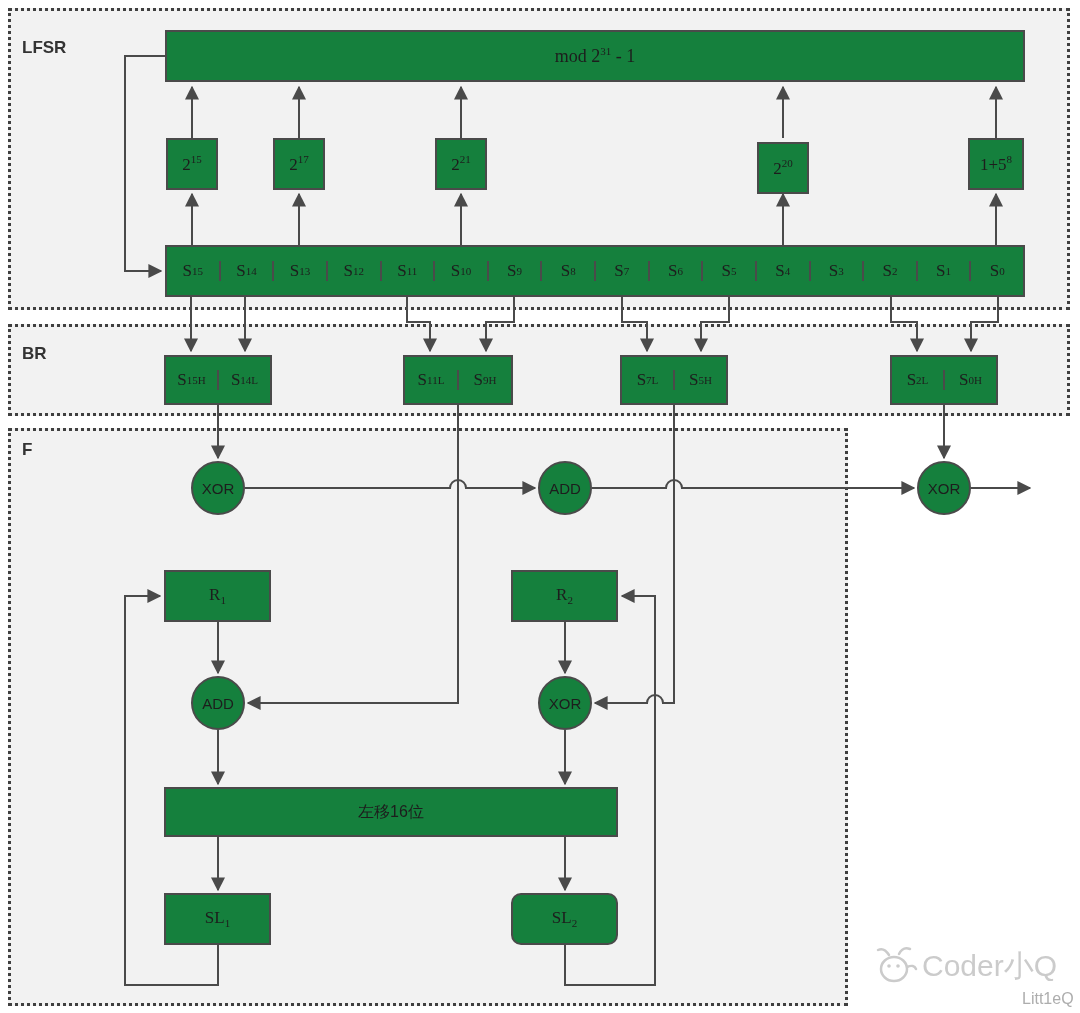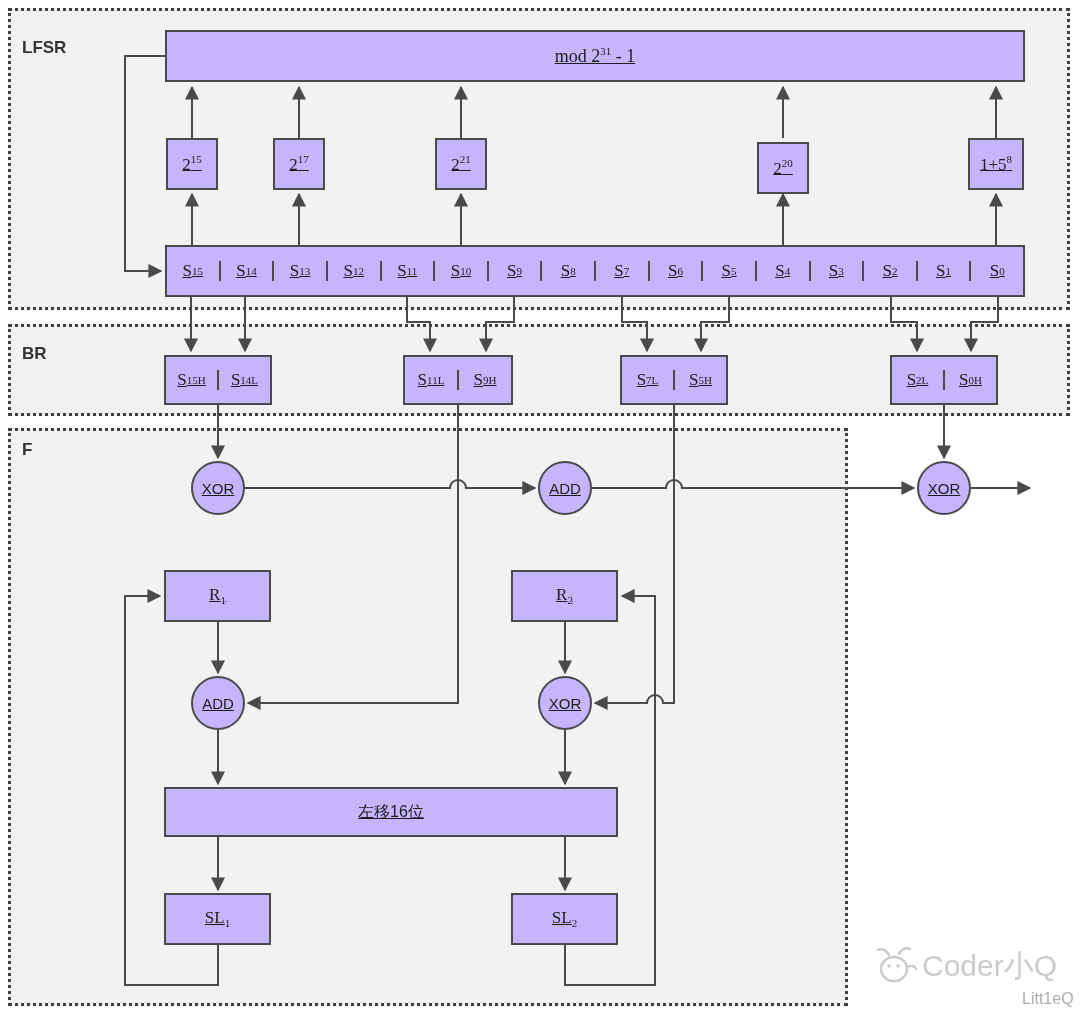--- a/index.html
+++ b/index.html
@@ -10,24 +10,24 @@
   }
   .section {
     position:absolute; border:3px dotted #3f3f3f; background:#f2f2f2;
     box-sizing:border-box; z-index:0;
   }
   .section-label {
     position:absolute; z-index:3; font-size:17px; font-weight:700; color:#333;
     font-family:"Liberation Sans", sans-serif;
   }
   .box {
-    position:absolute; border:2px solid #4a4a4a; background:#c4b5fd;
+    position:absolute; border:2px solid #4a4a4a; background:#15803d;
     display:flex; align-items:center; justify-content:center;
     font-family:"Liberation Serif", serif; font-size:17px; color:#1d1d1d;
-    box-sizing:border-box; z-index:2;text-decoration:underline;
+    box-sizing:border-box; z-index:2;
   }
   .box sub { font-size:11px; line-height:1; }
   .box sup { font-size:11px; line-height:1; }
   .row { display:flex; padding:0; }
   .row .cell {
     flex:1; border-right:2px solid #4a4a4a;
     display:flex; align-items:center; justify-content:center;
   }
   .row .cell:last-child { border-right:none; }
   .circle {
@@ -259,21 +259,21 @@
       <span>XOR</span>
     </div>
 
   <div class="box" style="left:164px; top:787px; width:454px; height:50px; font-family:'Liberation Sans',sans-serif; font-size:16px;">
     <span>左移16位</span>
     </div>
 
   <div class="box" style="left:164px; top:893px; width:107px; height:52px;">
     <span><span>SL</span><sub>1</sub></span>
     </div>
-  <div class="box" style="left:511px; top:893px; width:107px; height:52px;">
+  <div class="box" style="left:511px; top:893px; width:107px; height:52px;border-radius:10px;">
     <span><span>SL</span><sub>2</sub></span>
     </div>
 
   <div class="watermark" style="left:874px; top:944px;">
     <svg width="46" height="42" viewBox="0 0 46 42">
       <g fill="none" stroke="#cbcbcb" stroke-width="2.5" stroke-linecap="round">
         <path d="M15 11 Q10 3 4 6"></path>
         <path d="M25 10 Q29 2 36 5"></path>
         <ellipse cx="20" cy="25" rx="13" ry="12"></ellipse>
         <path d="M33 23 q7 -3 9 2"></path>

